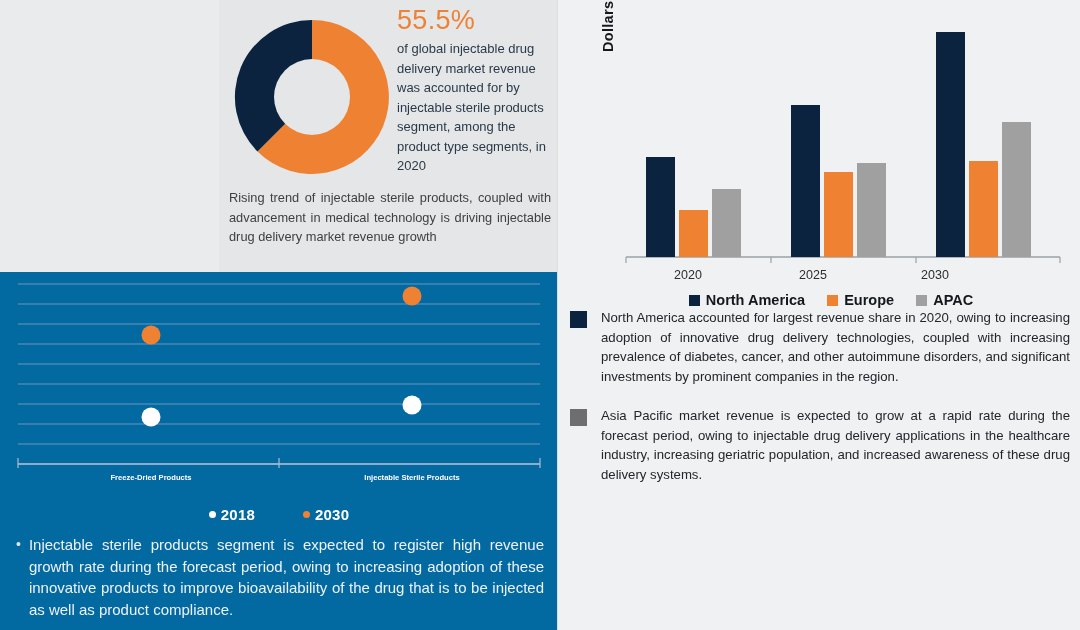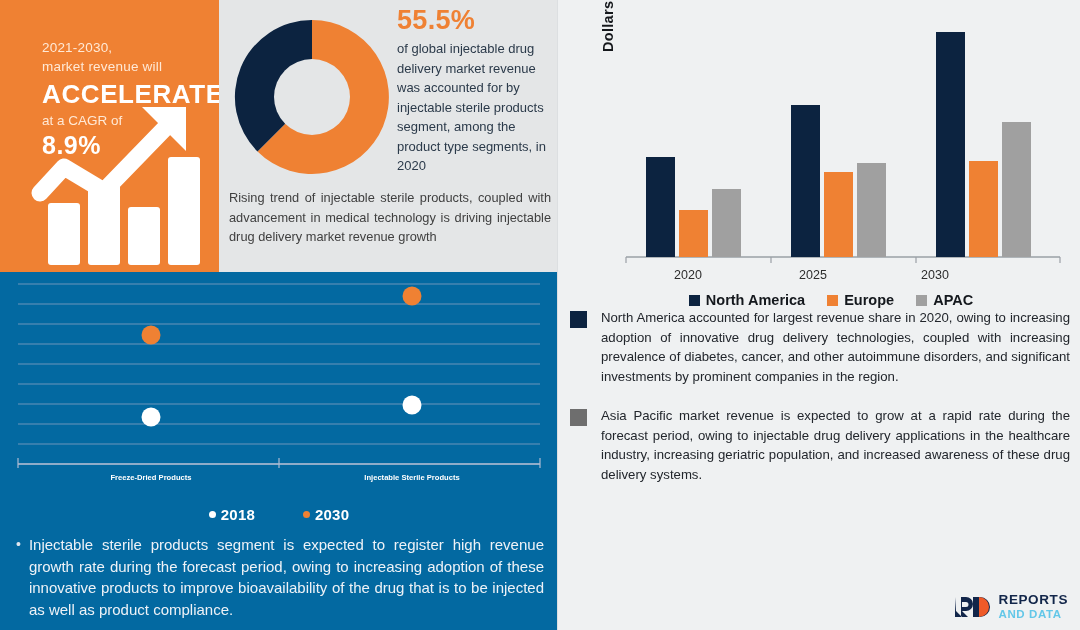--- a/index.html
+++ b/index.html
@@ -52,21 +52,21 @@
 
   
   .donut-panel {
     position: absolute; left: 219px; top: 0;
     width: 339px; height: 272px;
     background: #e4e6e7;
   }
   .donut-wrap { position: absolute; left: 8px; top: 12px; width: 170px; height: 170px; }
   .pct-block { position: absolute; left: 178px; top: 2px; width: 158px; }
   .pct-big {
-    color: #ef8133; font-size: 27px; font-weight: 700;
+    color: #ef8133; font-size: 27px; font-weight: 400;
     line-height: 36px; letter-spacing: .3px;
   }
   .pct-desc {
     color: #2b3a4a; font-size: 13px; line-height: 19.5px;
     margin-top: 1px;
   }
   .donut-note {
     position: absolute; left: 10px; top: 188px; width: 322px;
     color: #404040; font-size: 12.8px; line-height: 19.5px;
     text-align: justify;
@@ -146,39 +146,20 @@
     background: #dcdfe1;
   }
 </style>
 </head>
 <body>
 
 <div class="page">
 
   <div class="left-half">
 
-    <div class="cagr-panel">
-      <svg class="growth-icon" viewBox="0 0 190 180">
-        <g fill="#ffffff">
-          <rect x="18" y="108" width="32" height="62" rx="3"></rect>
-          <rect x="58" y="88" width="32" height="82" rx="3"></rect>
-          <rect x="98" y="112" width="32" height="58" rx="3"></rect>
-          <rect x="138" y="62" width="32" height="108" rx="3"></rect>
-        </g>
-        <path d="M10 98 L34 72 L74 96 L140 28" stroke="#ffffff" stroke-width="17" fill="none" stroke-linejoin="round" stroke-linecap="round"></path>
-        <path d="M112 12 L156 12 L156 56 L141 41 L127 27 Z" fill="#ffffff"></path>
-      </svg>
-      <div class="cagr-text">
-        <div class="cagr-years">2021-2030,</div>
-        <div class="cagr-sub">market  revenue will</div>
-        <div class="cagr-accel">ACCELERATE</div>
-        <div class="cagr-at">at a CAGR of</div>
-        <div class="cagr-value">8.9%</div>
-      </div>
-    </div>
 
     <div class="donut-panel">
       <div class="donut-wrap">
         <svg viewBox="0 0 170 170" width="170" height="170">
 
           <path d="M85 8 A77 77 0 1 1 30.5 139.5 L85 85 Z" fill="#ef8133"></path>
 
           <path d="M30.5 139.5 A77 77 0 0 1 85 8 L85 85 Z" fill="#0c2340"></path>
           <circle cx="85" cy="85" r="38" fill="#e4e6e7"></circle>
         </svg>
@@ -288,26 +269,14 @@
       <div class="note-row">
         <span class="note-swatch" style="background:#0c2340"></span>
         <span class="note-text">North America accounted for largest revenue share in 2020, owing to increasing adoption of innovative drug delivery technologies, coupled with increasing prevalence of diabetes, cancer, and other autoimmune disorders, and significant investments by prominent companies in the region.</span>
       </div>
       <div class="note-row">
         <span class="note-swatch" style="background:#6e6e6e"></span>
         <span class="note-text">Asia Pacific market revenue is expected to grow at a rapid rate during the forecast period, owing to injectable drug delivery applications in the healthcare industry, increasing geriatric population, and increased awareness of these drug delivery systems.</span>
       </div>
     </div>
 
-    <div class="logo">
-      <svg width="40" height="26" viewBox="0 0 40 26">
-        <path d="M2 3 h11 a7 7 0 0 1 0 14 h-4 l6 6 h-6 l-6 -6 z M2 3 v20 h6 v-20 z" fill="#12264a"></path>
-        <path d="M9 8 h4 a2.5 2.5 0 0 1 0 5 h-4 z" fill="#eef0f1"></path>
-        <path d="M20 3 h7 a10 10 0 0 1 0 20 h-7 z" fill="#12264a"></path>
-        <path d="M26 3 a10 10 0 0 1 0 20 z" fill="#ef5a28"></path>
-      </svg>
-      <span class="logo-words">
-        <span class="logo-reports">REPORTS</span>
-        <span class="logo-anddata">AND DATA</span>
-      </span>
-    </div>
   </div>
 </div>
 
 </body></html>

